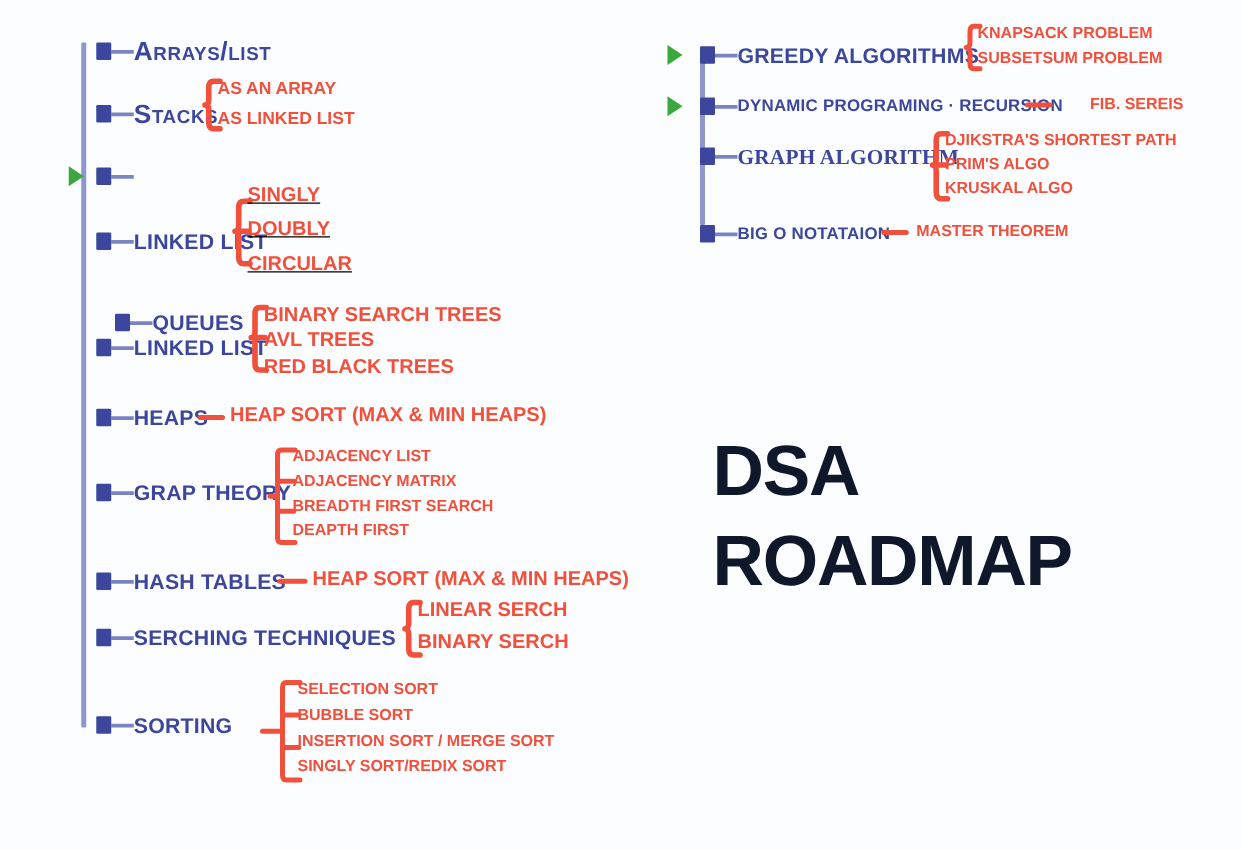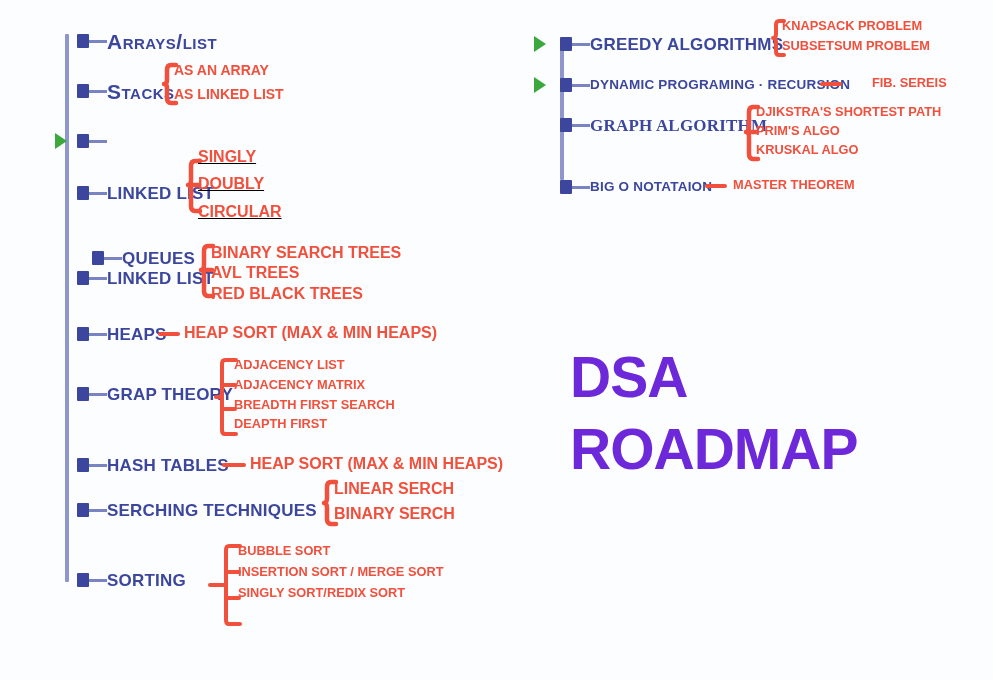--- a/index.html
+++ b/index.html
@@ -56,21 +56,21 @@
   
   .bracket{position:absolute;}
   .bracket svg{display:block;overflow:visible;}
 
   
   .leafgroup{position:absolute;display:flex;flex-direction:column;}
   .leafgroup.g16{gap:6px;}
 
   
   .watermark{
-    position:absolute;color:#6d28d9;font-weight:bold;
+    position:absolute;color:#0f172a;font-weight:bold;
     font-size:57px;line-height:1.02;letter-spacing:-1px;
     font-family:"Liberation Sans", sans-serif;
   }
 </style>
 </head>
 <body>
 
 <div id="canvas">
 
   <div class="spine" style="left:65px;top:34px;height:548px;"></div>
@@ -212,20 +212,21 @@
   </div>
   <div class="bracket" style="left:210px;top:543px;">
     <svg width="32" height="84" viewBox="0 0 32 84">
       <path d="M30 3 H19 Q16 3 16 7 V77 Q16 81 19 81 H30" fill="none" stroke="#f0503c" stroke-width="4" stroke-linecap="round" stroke-linejoin="round"></path>
       <path d="M16 29 H29" fill="none" stroke="#f0503c" stroke-width="4" stroke-linecap="round"></path>
       <path d="M16 55 H29" fill="none" stroke="#f0503c" stroke-width="4" stroke-linecap="round"></path>
       <path d="M0 42 H16" fill="none" stroke="#f0503c" stroke-width="4" stroke-linecap="round"></path>
     </svg>
   </div>
   <div class="leafgroup" style="left:238px;top:544px;gap:7px;">
+    <div class="leaf f13">SELECTION SORT</div>
     <div class="leaf f13">BUBBLE SORT</div>
     <div class="leaf f13">INSERTION SORT / MERGE SORT</div>
     <div class="leaf f13">SINGLY SORT/REDIX SORT</div>
   </div>
 
   <div class="spine" style="left:560px;top:40px;height:140px;"></div>
 
   <div class="row" style="left:534px;top:31px;">
     <div class="marker-slot" style="flex:0 0 26px;width:26px;">
       <div class="tri"></div>

